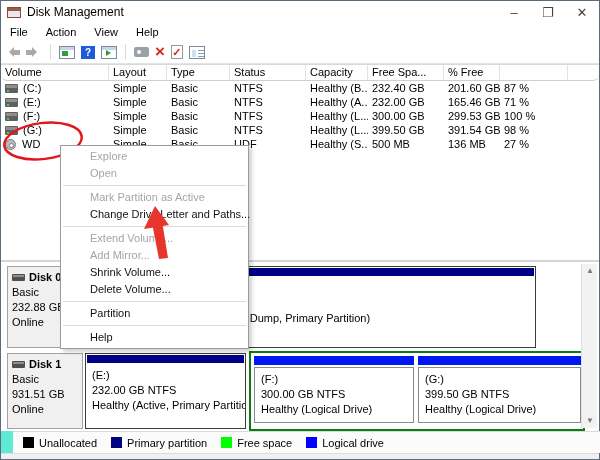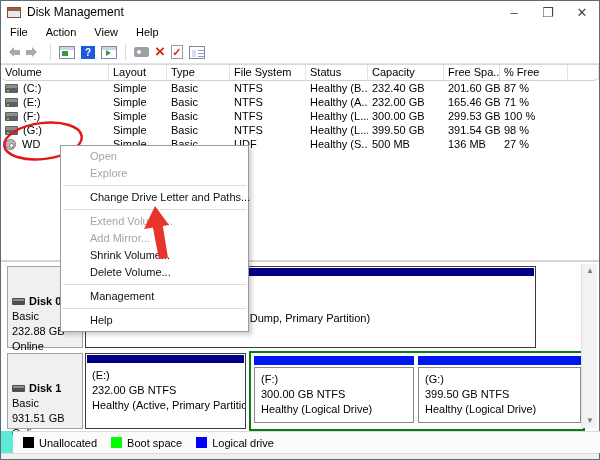--- a/index.html
+++ b/index.html
@@ -51,21 +51,21 @@
   .drive-ic::after { content:""; position:absolute; left:2px; bottom:1px; width:2px; height:2px; background:#3ddc3d; }
   .disc-ic { display:inline-block; width:11px; height:11px; border-radius:50%; background:#b9b9b9; border:1px solid #7d7d7d; margin-right:6px; position:relative; flex:none; }
   .disc-ic::before { content:""; position:absolute; left:3px; top:3px; width:3px; height:3px; border-radius:50%; background:#fff; border:1px solid #7d7d7d; }
 
   
   .splitter { position:absolute; left:0; top:259px; width:598px; height:2px; background:#d4d4d4; }
 
   
   .graphpane { position:absolute; left:0; top:261px; width:598px; height:169px; background:#fff; }
   .disk-label { position:absolute; background:#f0f0f0; border:1px solid #a3a3a3; padding:3px 4px; font-size:11px; line-height:15px; color:#000; }
-  .disk-title { font-weight:bold; display:flex; align-items:center;margin-top:24px; }
+  .disk-title { font-weight:bold; display:flex; align-items:center; }
   .disk-ic { display:inline-block; width:13px; height:7px; background:#4f4f4f; border-radius:1px; margin-right:4px; position:relative; }
   .disk-ic::before { content:""; position:absolute; left:1px; top:1px; right:1px; height:2px; background:#8f8f8f; }
   .part-block { position:absolute; border:1px solid #3c3c3c; background:#fff; }
   .part-bar { height:8px; margin:1px; }
   .bar-primary { background:#000085; }
   .bar-logical { background:#0018f0; }
   .part-text { padding:4px 0 0 6px; font-size:11px; line-height:15px; color:#000; white-space:nowrap; overflow:hidden; }
   .ext-box { position:absolute; border:2px solid #0d7c12; background:#fff; }
   .ext-inner { position:absolute; background:#fff; }
   .ext-inner .inner-content { position:absolute; left:0; right:0; top:11px; bottom:3px; border:1px solid #8a8a8a; background:#fff; }
@@ -137,21 +137,20 @@
     <span class="tb-ic redx-ic">×</span>
     <span class="tb-ic checkdoc-ic">✓</span>
     <span class="tb-ic props-ic"></span>
   </div>
 
   <div class="listpane">
     <div class="vt-header">
       <div>Volume</div>
       <div>Layout</div>
       <div>Type</div>
-      <div>File System</div>
       <div>Status</div>
       <div>Capacity</div>
       <div>Free Spa...</div>
       <div>% Free</div>
       <div></div>
     </div>
 
     <div class="vt-row">
       <div>
           <span class="drive-ic"></span>
@@ -292,46 +291,51 @@
       <div class="arr dn">▼</div>
     </div>
   </div>
 
   <div class="legendbar">
     <span class="leg-item">
       <span class="leg-sq" style="background: rgb(0, 0, 0);"></span>
       <span class="leg-lb">Unallocated</span>
     </span>
     <span class="leg-item">
+      <span class="leg-sq" style="background: rgb(0, 0, 128);"></span>
+      <span class="leg-lb">Primary partition</span>
+    </span>
+    <span class="leg-item">
       <span class="leg-sq" style="background: rgb(0, 255, 0);"></span>
-      <span class="leg-lb">Boot space</span>
+      <span class="leg-lb">Free space</span>
     </span>
     <span class="leg-item">
       <span class="leg-sq" style="background: rgb(0, 0, 255);"></span>
       <span class="leg-lb">Logical drive</span>
     </span>
   </div>
   <div class="statusbar"></div>
 
   <svg class="anno anno-ellipse" viewBox="0 0 600 460">
     <ellipse cx="42" cy="140" rx="39" ry="18" fill="none" stroke="#e0181c" stroke-width="2.5" transform="rotate(-7 42 140)"></ellipse>
   </svg>
 
   <div class="ctx-menu">
+    <div class="ctx-item disabled">Explore</div>
     <div class="ctx-item disabled">Open</div>
-    <div class="ctx-item disabled">Explore</div>
     <div class="ctx-sep"></div>
+    <div class="ctx-item disabled">Mark Partition as Active</div>
     <div class="ctx-item">Change Drive Letter and Paths...</div>
     <div class="ctx-sep"></div>
     <div class="ctx-item disabled">Extend Volume...</div>
     <div class="ctx-item disabled">Add Mirror...</div>
     <div class="ctx-item">Shrink Volume...</div>
     <div class="ctx-item">Delete Volume...</div>
     <div class="ctx-sep"></div>
-    <div class="ctx-item">Management</div>
+    <div class="ctx-item">Partition</div>
     <div class="ctx-sep"></div>
     <div class="ctx-item">Help</div>
   </div>
 
   <svg class="anno anno-arrow" viewBox="0 0 600 460">
     <polygon points="154,205 143,228 168,224" fill="#e8352b"></polygon>
     <polygon points="151,222 161,220 167,257 158,258" fill="#e8352b"></polygon>
   </svg>
 
 </div>

